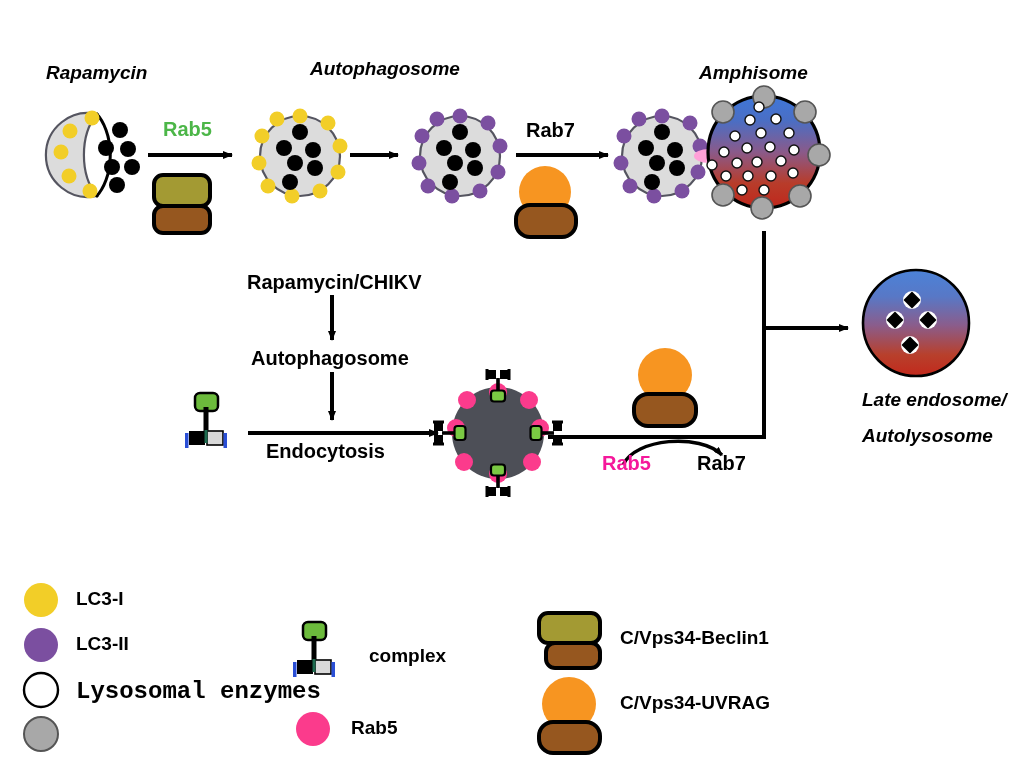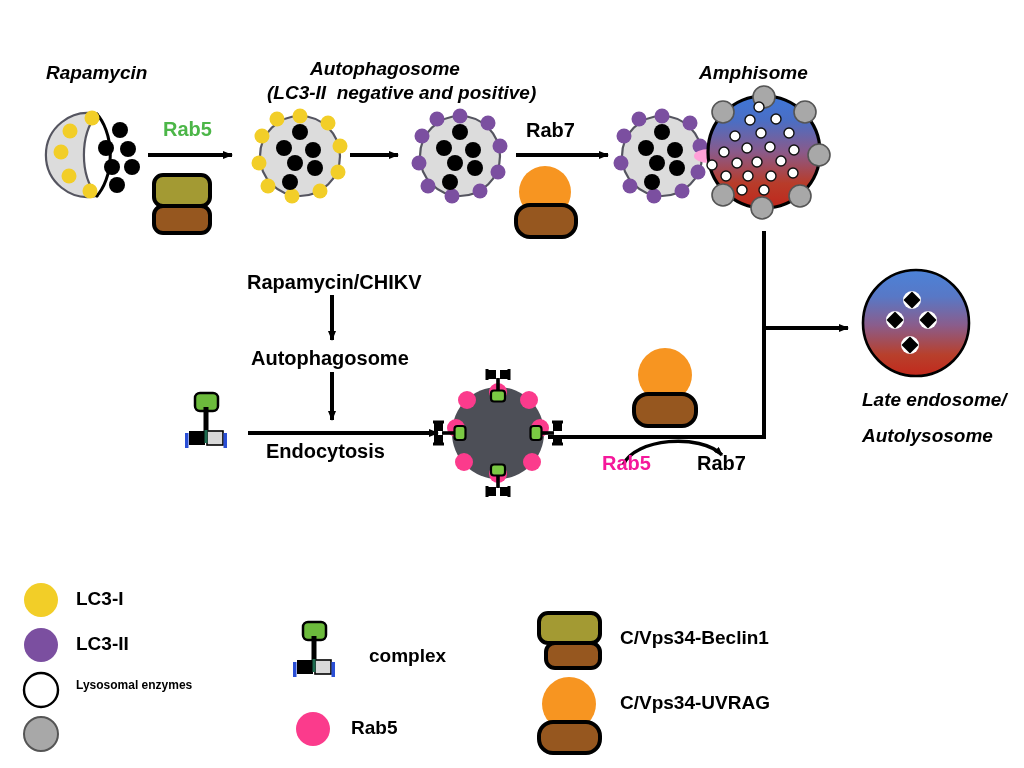--- a/index.html
+++ b/index.html
@@ -264,21 +264,20 @@
     </g>
 
     <path d="M 623 465 C 635 438 700 433 722 455" fill="none" stroke="#000" stroke-width="3.4" marker-end="url(#arrowh-sm)"></path>
 
   </svg>
 
   <div class="lbl italicbold" style="left:46px;top:62px;font-size:19px;">Rapamycin</div>
 
   <div class="lbl italicbold" style="left:310px;top:58px;font-size:19px;">Autophagosome</div>
 
-  <div class="lbl italicbold" style="left:267px;top:82px;font-size:19px;">(LC3-II  negative and positive)</div>
 
   <div class="lbl italicbold" style="left:699px;top:62px;font-size:19px;">Amphisome</div>
 
   <div class="lbl bold" style="left:163px;top:118px;font-size:20px;color:#4cb648;">Rab5</div>
 
   <div class="lbl bold" style="left:526px;top:119px;font-size:20px;">Rab7</div>
 
   <div class="lbl bold" style="left:247px;top:271px;font-size:20px;">Rapamycin/CHIKV</div>
 
   <div class="lbl bold" style="left:251px;top:347px;font-size:20px;">Autophagosome</div>
@@ -320,21 +319,21 @@
       <rect x="546" y="103" width="54" height="25" rx="9" ry="9" fill="#96571f" stroke="#000" stroke-width="4"></rect>
     </g>
     <g>
       <circle cx="569" cy="164" r="27" fill="#f79521"></circle>
       <rect x="539" y="182" width="61" height="31" rx="14" ry="14" fill="#96571f" stroke="#000" stroke-width="4"></rect>
     </g>
   </svg>
 
   <div class="lbl bold" style="left:76px;top:588px;font-size:19px;">LC3-I</div>
   <div class="lbl bold" style="left:76px;top:633px;font-size:19px;">LC3-II</div>
-  <div class="lbl bold" style="left:76px;top:678px;font-size:12px;">Lysosomal enzymes</div>
+  <div class="lbl bold" style="left:76px;top:678px;font-size:24px;font-family:Liberation Mono, monospace;">Lysosomal enzymes</div>
   <div class="lbl bold" style="left:76px;top:722px;font-size:19px;margin-top:48px;">LAMP1/2</div>
 
   <div class="lbl bold" style="left:369px;top:645px;font-size:19px;">complex</div>
   <div class="lbl bold" style="left:351px;top:717px;font-size:19px;">Rab5</div>
 
   <div class="lbl bold" style="left:620px;top:627px;font-size:19px;">C/Vps34-Beclin1</div>
   <div class="lbl bold" style="left:620px;top:692px;font-size:19px;">C/Vps34-UVRAG</div>
 
 </div>
 

